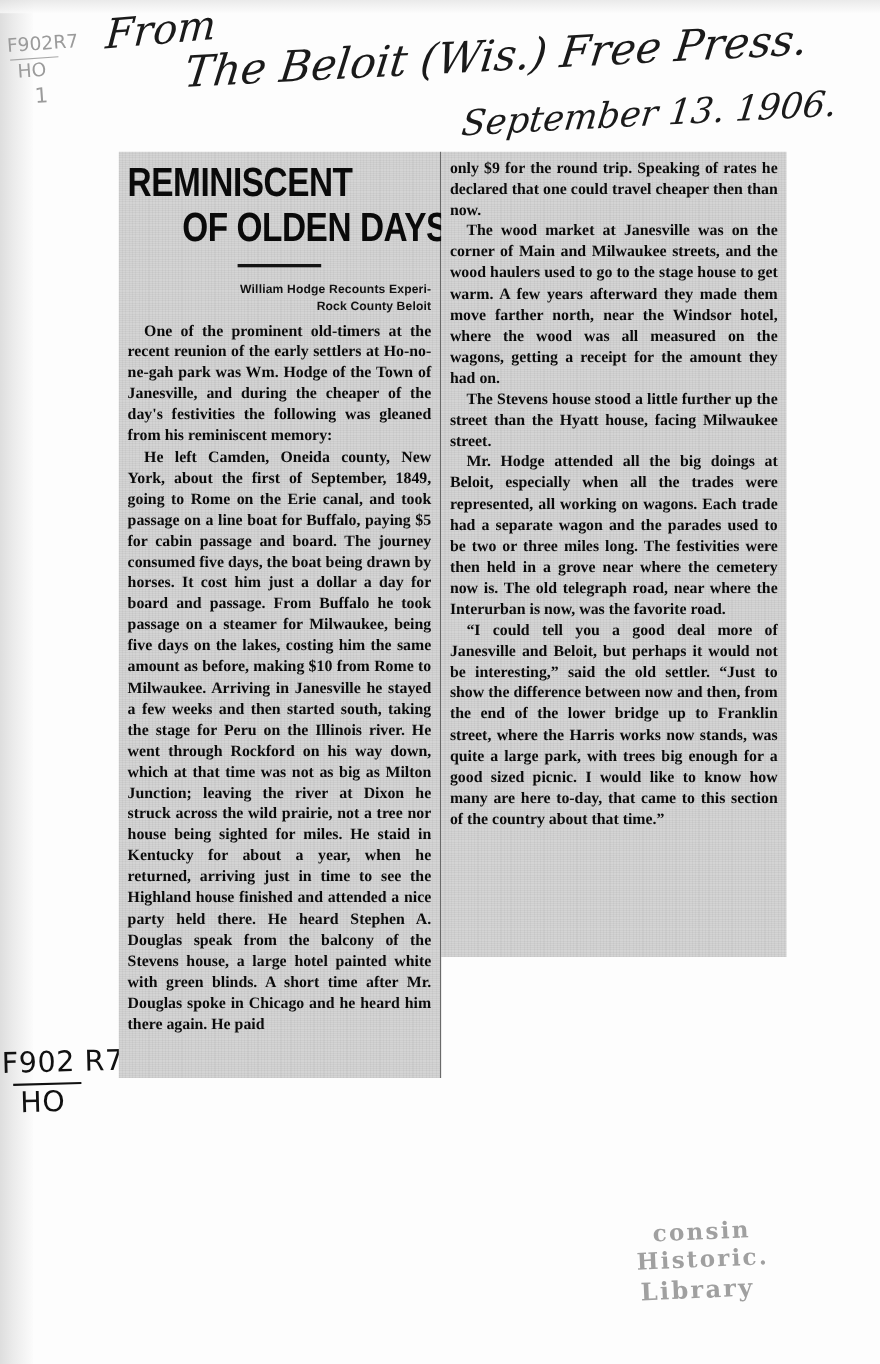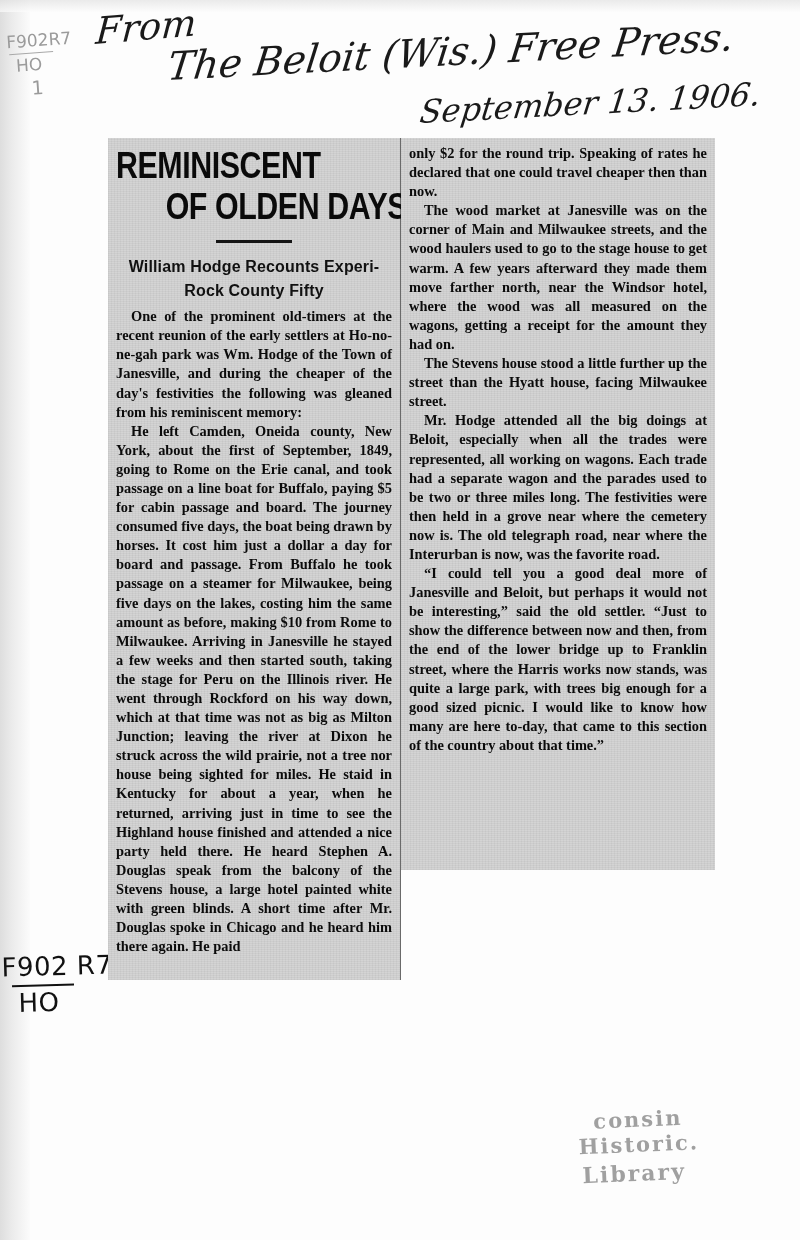--- a/index.html
+++ b/index.html
@@ -149,23 +149,23 @@
   #headline-rule {
     width: 76px;
     border-top: 3px solid #141414;
     margin: 14px auto 12px auto;
   }
 
   
   #subhead {
     font-family: "Liberation Sans", sans-serif;
     font-weight: bold;
-    font-size: 16px;
+    font-size: 11px;
     line-height: 1.52;
-    text-align: center;
+    text-align: right;
     color: #111;
     letter-spacing: .15px;
     margin-bottom: 4px;
   }
   #subhead .sh-line { display: block; }
 
   
   .body-text {
     font-family: "Liberation Serif", serif;
     font-size: 14.4px;
@@ -236,35 +236,35 @@
 
     <div id="headline">
       <div class="headline-line" id="headline-line-1">REMINISCENT</div>
       <div class="headline-line" id="headline-line-2">OF OLDEN DAYS</div>
     </div>
 
     <div id="headline-rule"></div>
 
     <div id="subhead">
       <span class="sh-line">William Hodge Recounts Experi-</span>
-      <span class="sh-line">Rock County Fifty</span>
+      <span class="sh-line">Rock County Beloit</span>
     </div>
 
     <div class="body-text">
       <p>One of the prominent old-timers at the recent reunion of the early settlers at Ho-no-ne-gah park was Wm. Hodge of the Town of Janesville, and during the cheaper of the day's festivities the following was gleaned from his reminiscent memory:</p>
       <p>He left Camden, Oneida county, New York, about the first of September, 1849, going to Rome on the Erie canal, and took passage on a line boat for Buffalo, paying $5 for cabin passage and board. The journey consumed five days, the boat being drawn by horses. It cost him just a dollar a day for board and passage. From Buffalo he took passage on a steamer for Milwaukee, being five days on the lakes, costing him the same amount as before, making $10 from Rome to Milwaukee. Arriving in Janesville he stayed a few weeks and then started south, taking the stage for Peru on the Illinois river. He went through Rockford on his way down, which at that time was not as big as Milton Junction; leaving the river at Dixon he struck across the wild prairie, not a tree nor house being sighted for miles. He staid in Kentucky for about a year, when he returned, arriving just in time to see the Highland house finished and attended a nice party held there. He heard Stephen A. Douglas speak from the balcony of the Stevens house, a large hotel painted white with green blinds. A short time after Mr. Douglas spoke in Chicago and he heard him there again. He paid</p>
     </div>
 
   </div>
 </div>
 
 <div class="clip" id="clip-col2">
   <div class="clip-inner">
     <div class="body-text">
-      <p class="cont">only $2 for the round trip. Speaking of rates he declared that one could travel cheaper then than now.</p>
+      <p class="cont">only $9 for the round trip. Speaking of rates he declared that one could travel cheaper then than now.</p>
       <p>The wood market at Janesville was on the corner of Main and Milwaukee streets, and the wood haulers used to go to the stage house to get warm. A few years afterward they made them move farther north, near the Windsor hotel, where the wood was all measured on the wagons, getting a receipt for the amount they had on.</p>
       <p>The Stevens house stood a little further up the street than the Hyatt house, facing Milwaukee street.</p>
       <p>Mr. Hodge attended all the big doings at Beloit, especially when all the trades were represented, all working on wagons. Each trade had a separate wagon and the parades used to be two or three miles long. The festivities were then held in a grove near where the cemetery now is. The old telegraph road, near where the Interurban is now, was the favorite road.</p>
       <p>“I could tell you a good deal more of Janesville and Beloit, but perhaps it would not be interesting,” said the old settler. “Just to show the difference between now and then, from the end of the lower bridge up to Franklin street, where the Harris works now stands, was quite a large park, with trees big enough for a good sized picnic. I would like to know how many are here to-day, that came to this section of the country about that time.”</p>
     </div>
   </div>
 </div>
 
 <div id="library-stamp">
   <span id="stamp-line-1">consin Historic.</span>

